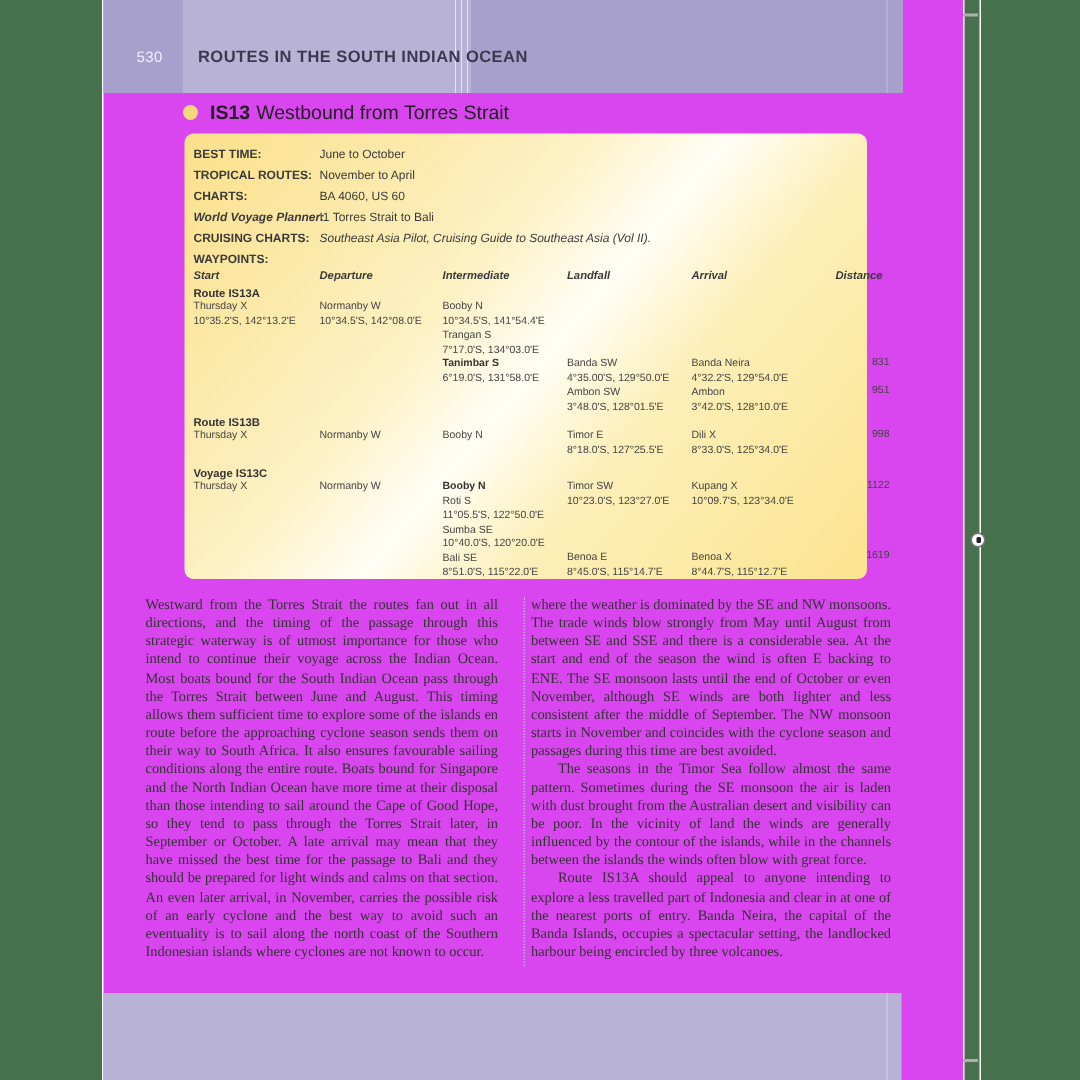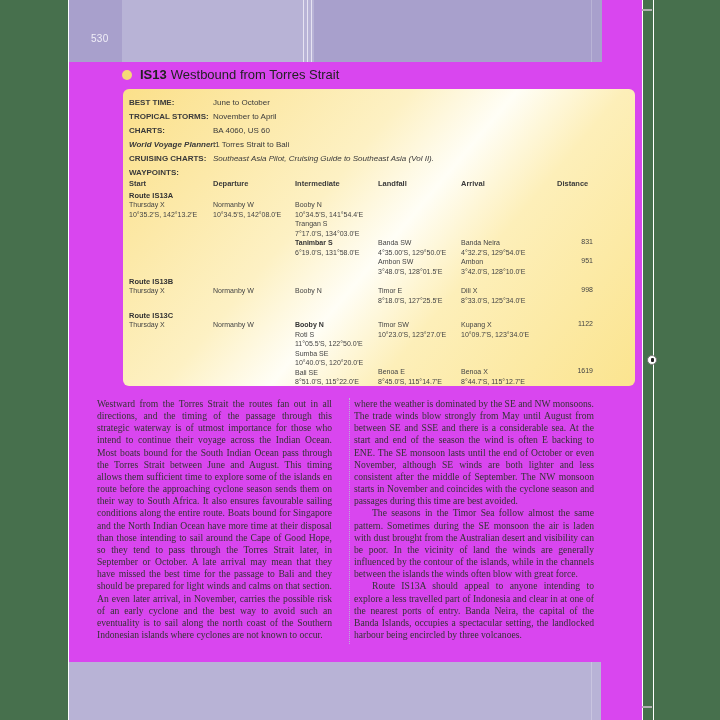--- a/index.html
+++ b/index.html
@@ -39,31 +39,31 @@
   }
   .route-title {
     position: absolute; left: 53px; top: 67px; font-size: 12px; color: #222;
     display: flex; align-items: center;
   }
   .bullet { width: 10px; height: 10px; border-radius: 50%; background: #f6d878; margin-right: 8px; }
   .route-code { font-weight: bold; font-size: 13px; margin-right: 4px; }
   .route-name { font-size: 13px; }
 
   .infobox {
-    position: absolute; left: 54px; top: 89px; width: 512px; height: 297px;
+    position: absolute; left: 54px; top: 89px; width: 455px; height: 297px;
     border-radius: 6px;
     background: linear-gradient(130deg, #fbe08a 0%, #fdf1c4 38%, #fffef6 52%, #fdefb9 66%, #fbe48f 100%);
   }
   .info-row { position: absolute; left: 6px; font-size: 8px; color: #3a3a3a; }
   .info-label { position: absolute; left: 0; font-weight: bold; white-space: nowrap; }
   .info-label.ital { font-style: italic; }
   .info-value { position: absolute; left: 84px; white-space: nowrap; }
   .info-value.ital { font-style: italic; }
 
-  .col-head { position: absolute; font-size: 7.5px; font-weight: bold; color: #3a3a3a; white-space: nowrap; }
+  .col-head { position: absolute; font-size: 7.5px; font-style: italic; font-weight: bold; color: #3a3a3a; white-space: nowrap; }
   .cell { position: absolute; font-size: 7px; color: #444; line-height: 9.5px; white-space: nowrap; }
   .cell b { color: #333; }
   .route-hdr { position: absolute; font-size: 7.5px; font-weight: bold; color: #333; white-space: nowrap; text-align: center; }
   .dist { position: absolute; font-size: 7px; color: #444; text-align: right; width: 30px; }
 
   .col-text {
     position: absolute; top: 398px; font-family: "Liberation Serif", serif;
     font-size: 9.6px; line-height: 12.15px; color: #333; text-align: justify;
   }
   .col-text p { margin: 0; }
@@ -90,34 +90,35 @@
 </head>
 <body>
 
 <div class="page">
   <div class="header-band"></div>
   <div class="header-num-block"></div>
   <div class="header-stripes"></div>
   <div class="header-right-block"></div>
   <div class="header-right-edge"></div>
   <div class="page-number">530</div>
+  <div class="running-head">ROUTES IN THE SOUTH INDIAN OCEAN</div>
 
   <div class="route-title">
     <span class="bullet"></span>
     <span class="route-code">IS13</span>
     <span class="route-name">Westbound from Torres Strait</span>
   </div>
 
   <div class="infobox">
     <div class="info-row" style="top:9px">
       <span class="info-label">BEST TIME:</span>
       <span class="info-value">June to October</span>
     </div>
     <div class="info-row" style="top:23px">
-      <span class="info-label">TROPICAL STORMS:</span>
+      <span class="info-label">TROPICAL ROUTES:</span>
       <span class="info-value">November to April</span>
     </div>
     <div class="info-row" style="top:37px">
       <span class="info-label">CHARTS:</span>
       <span class="info-value">BA 4060, US 60</span>
     </div>
     <div class="info-row" style="top:51px">
       <span class="info-label ital">World Voyage Planner:</span>
       <span class="info-value">I1 Torres Strait to Bali</span>
     </div>
@@ -175,21 +176,21 @@
     <div class="cell" style="left:255px;top:197px">
       <div>Timor E</div>
         <div>8°18.0'S, 127°25.5'E</div>
     </div>
     <div class="cell" style="left:338px;top:197px">
       <div>Dili X</div>
         <div>8°33.0'S, 125°34.0'E</div>
     </div>
     <div class="dist" style="left:440px;top:197px">998</div>
 
-    <div class="route-hdr" style="left:6px;top:222px">Route IS13C</div>
+    <div class="route-hdr" style="left:6px;top:222px">Voyage IS13C</div>
     <div class="cell" style="left:6px;top:231px">Thursday X</div>
     <div class="cell" style="left:90px;top:231px">Normanby W</div>
     <div class="cell" style="left:172px;top:231px">
       <div><b>Booby N</b></div>
       <div>Roti S</div>
         <div>11°05.5'S, 122°50.0'E</div>
       <div>Sumba SE</div>
         <div>10°40.0'S, 120°20.0'E</div>
       <div>Bali SE</div>
         <div>8°51.0'S, 115°22.0'E</div>

